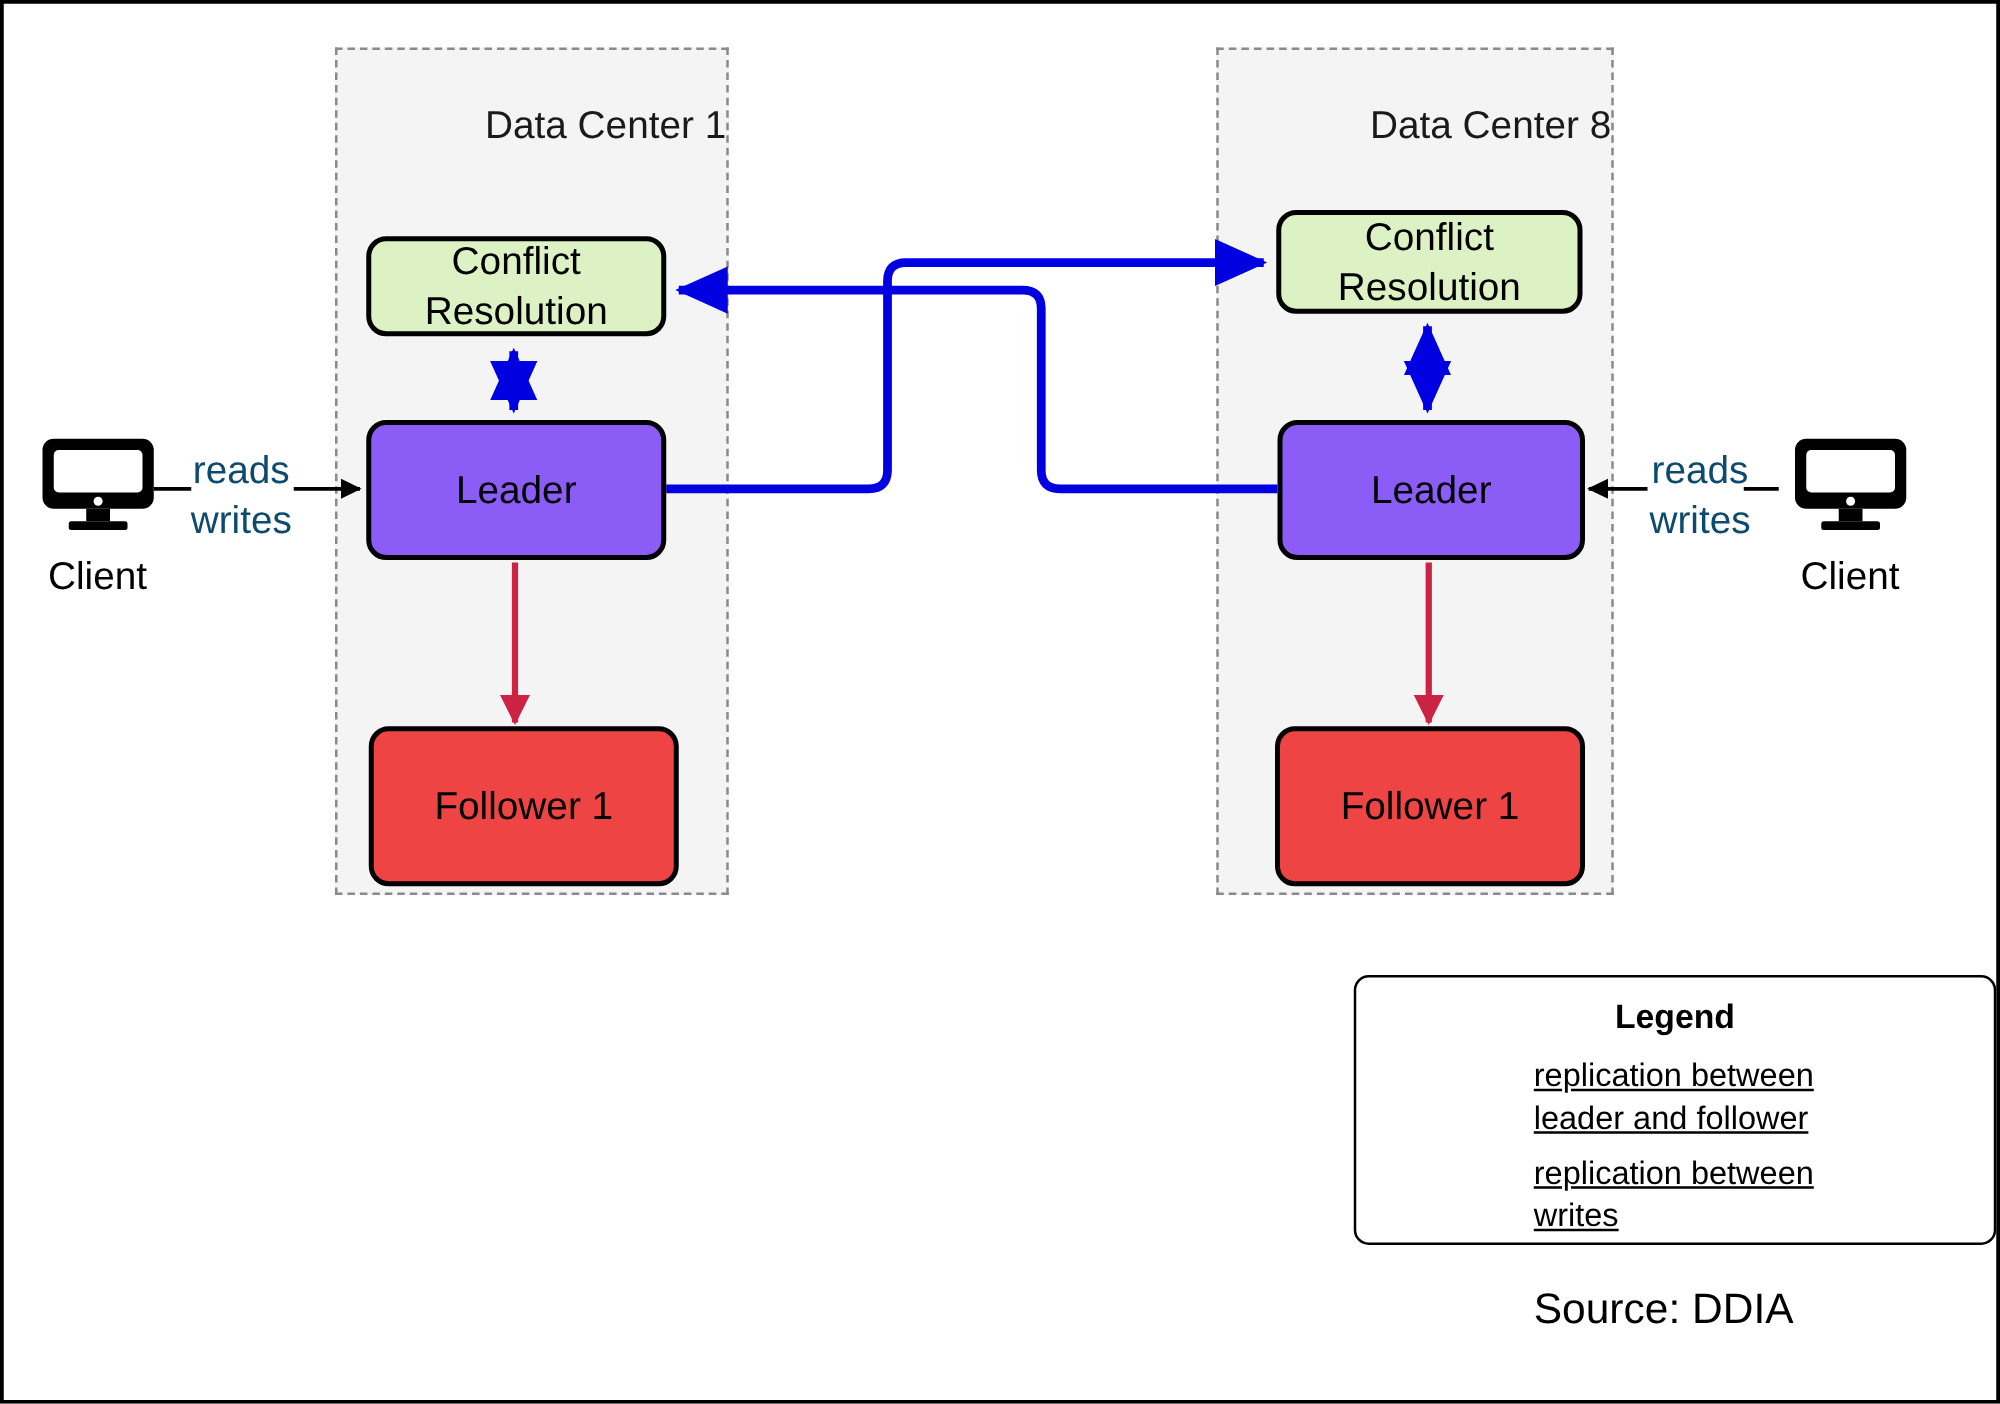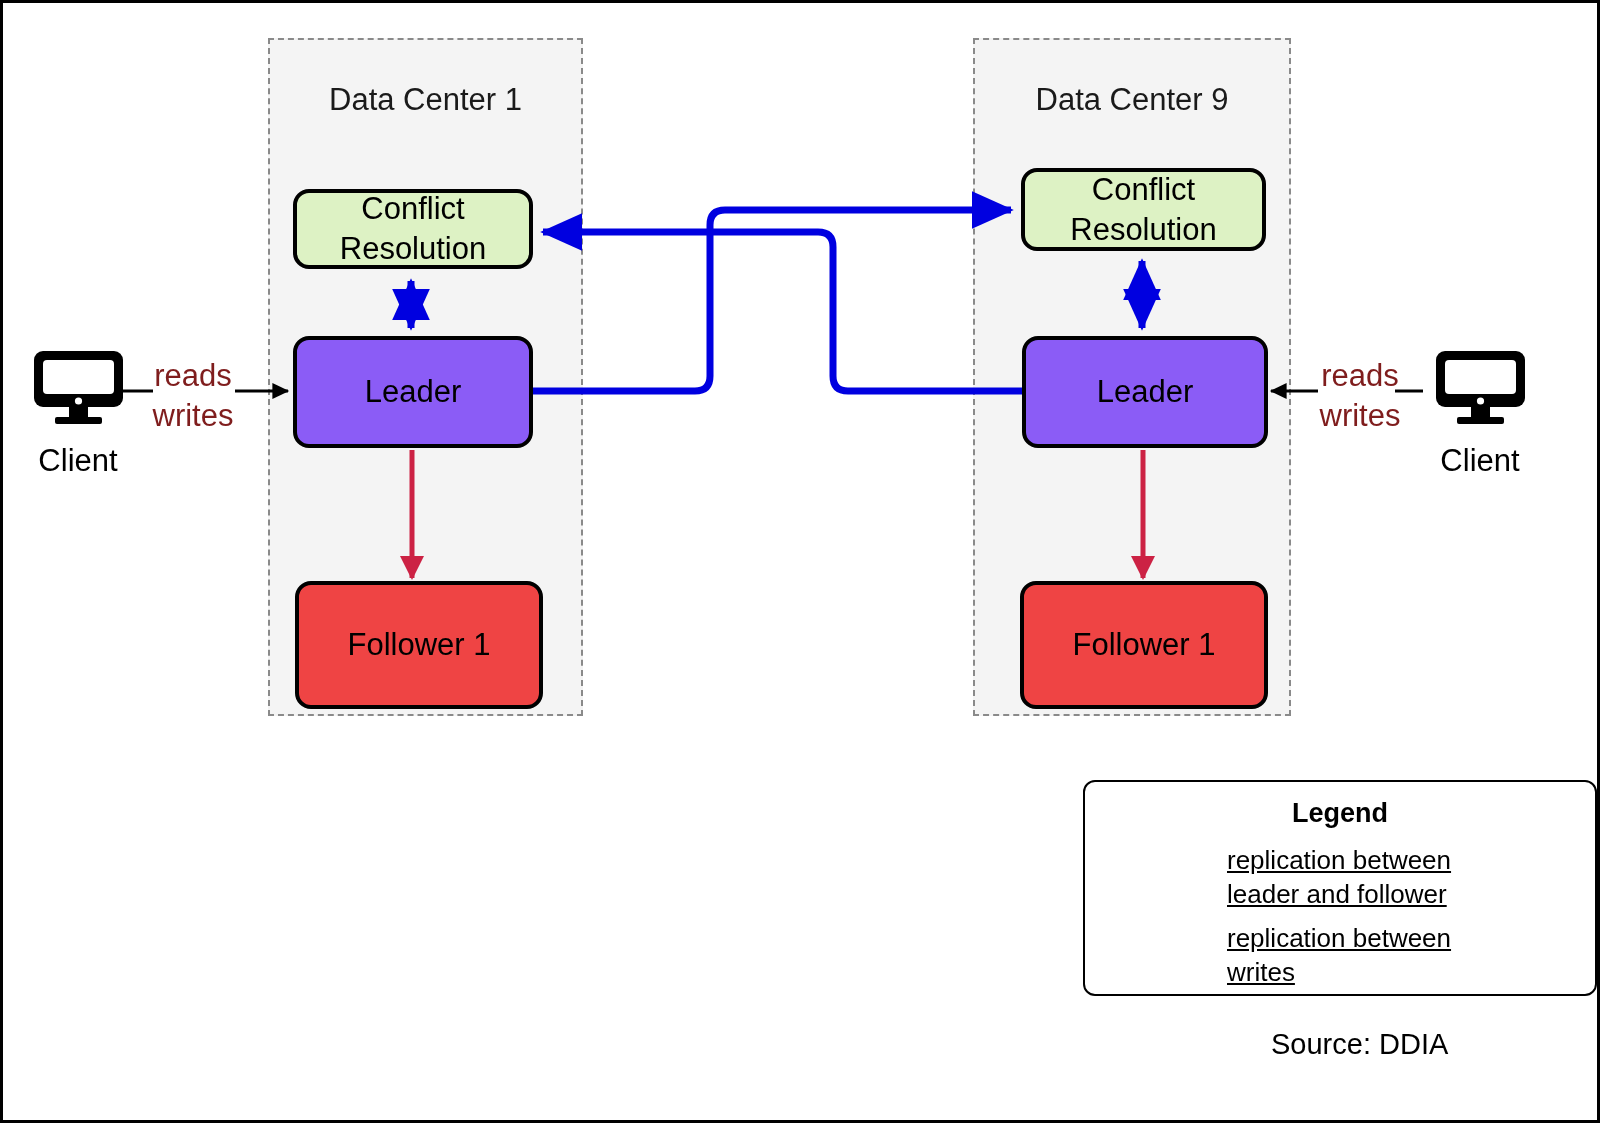--- a/index.html
+++ b/index.html
@@ -26,21 +26,21 @@
   }
   .dc-region {
     position: absolute;
     background: #f4f4f4;
     border: 2px dashed #8a8a8a;
     box-sizing: border-box;
   }
   .dc-title {
     position: absolute;
     width: 100%;
-    text-align: center;
+    text-align: right;
     font-size: 31px;
     color: #1a1a1a;
     top: 42px;
     left: 0;
   }
   .node {
     position: absolute;
     box-sizing: border-box;
     border: 4px solid #000000;
     border-radius: 16px;
@@ -59,21 +59,21 @@
   .client-label {
     position: absolute;
     font-size: 31px;
     color: #000000;
     text-align: center;
     width: 160px;
   }
   .rw-label {
     position: absolute;
     font-size: 31px;
-    color: #7f1d1d;
+    color: #0c4a6e;
     text-align: center;
     line-height: 1.3;
     width: 130px;
   }
   .legend-box {
     position: absolute;
     left: 1080px;
     top: 777px;
     width: 514px;
     height: 216px;
@@ -97,40 +97,40 @@
     font-size: 26px;
     line-height: 1.3;
     color: #000000;
     width: 290px;
     text-decoration: underline;
   }
   .legend-text.first { top: 62px; }
   .legend-text.second { top: 140px; }
   .source-label {
     position: absolute;
-    left: 1268px;
+    left: 1224px;
     top: 1025px;
-    font-size: 29px;
+    font-size: 34px;
     color: #000000;
   }
   .monitor {
     position: absolute;
   }
 </style>
 </head>
 <body>
 
 <div id="page">
 
   <div class="dc-region" style="left:265px; top:35px; width:315px; height:678px;">
     <div class="dc-title">Data Center 1</div>
   </div>
 
   <div class="dc-region" style="left:970px; top:35px; width:318px; height:678px;">
-    <div class="dc-title">Data Center 9</div>
+    <div class="dc-title">Data Center 8</div>
   </div>
 
   <svg id="svg-layer" viewBox="0 0 1600 1123">
     <defs>
       <marker id="arrowBlue" markerWidth="7" markerHeight="7" refX="5.6" refY="3.0" orient="auto" markerUnits="strokeWidth">
         <path d="M0,0.3 L6,3.0 L0,5.7 z" fill="#0000e0"></path>
       </marker>
       <marker id="arrowBlueStart" markerWidth="7" markerHeight="7" refX="5.6" refY="3.0" orient="auto-start-reverse" markerUnits="strokeWidth">
         <path d="M0,0.3 L6,3.0 L0,5.7 z" fill="#0000e0"></path>
       </marker>

